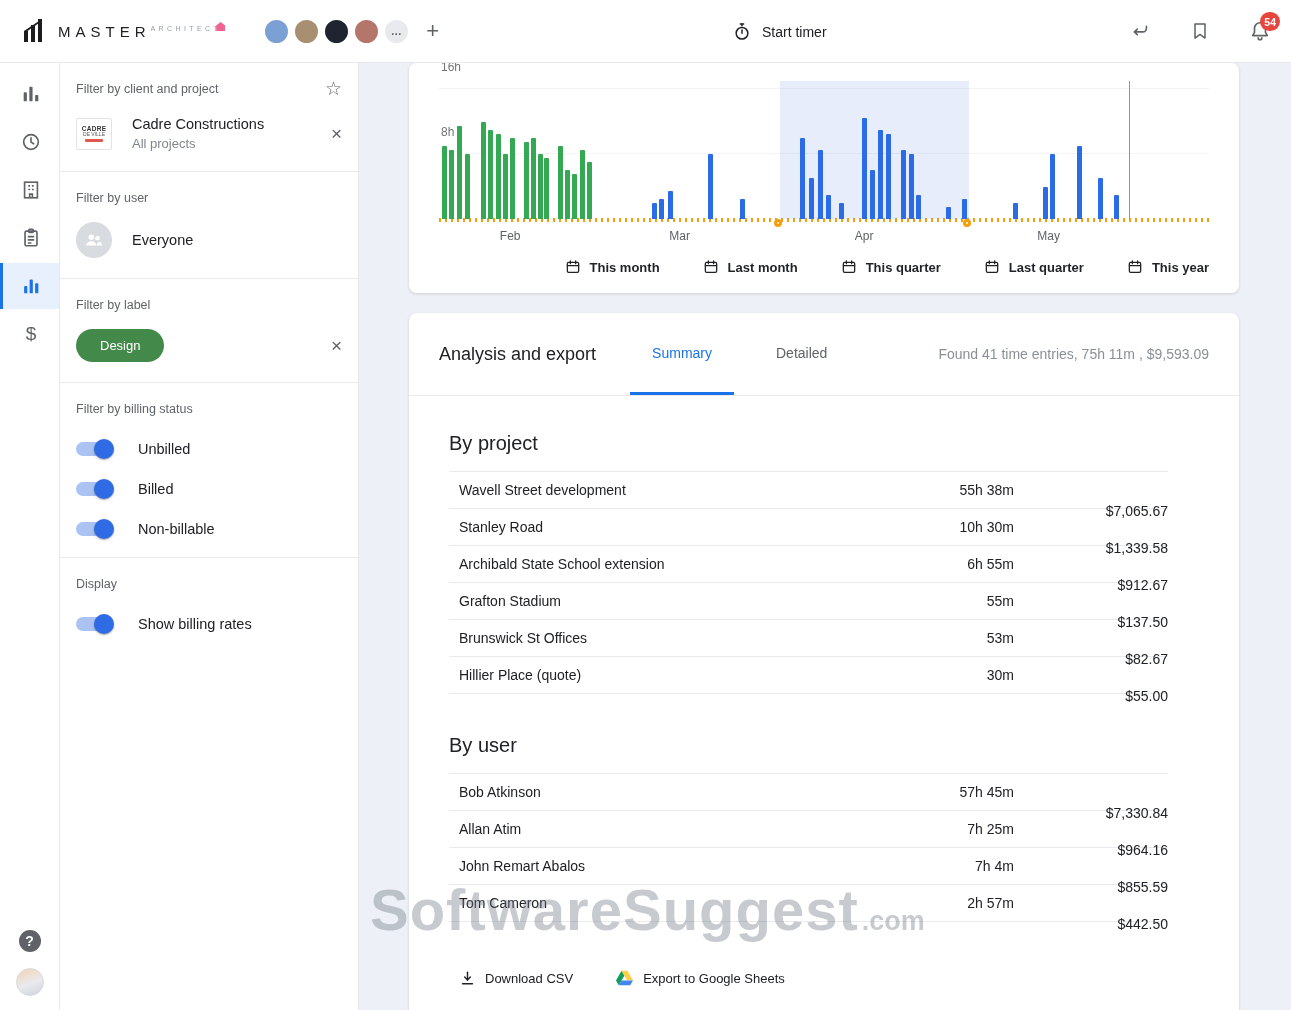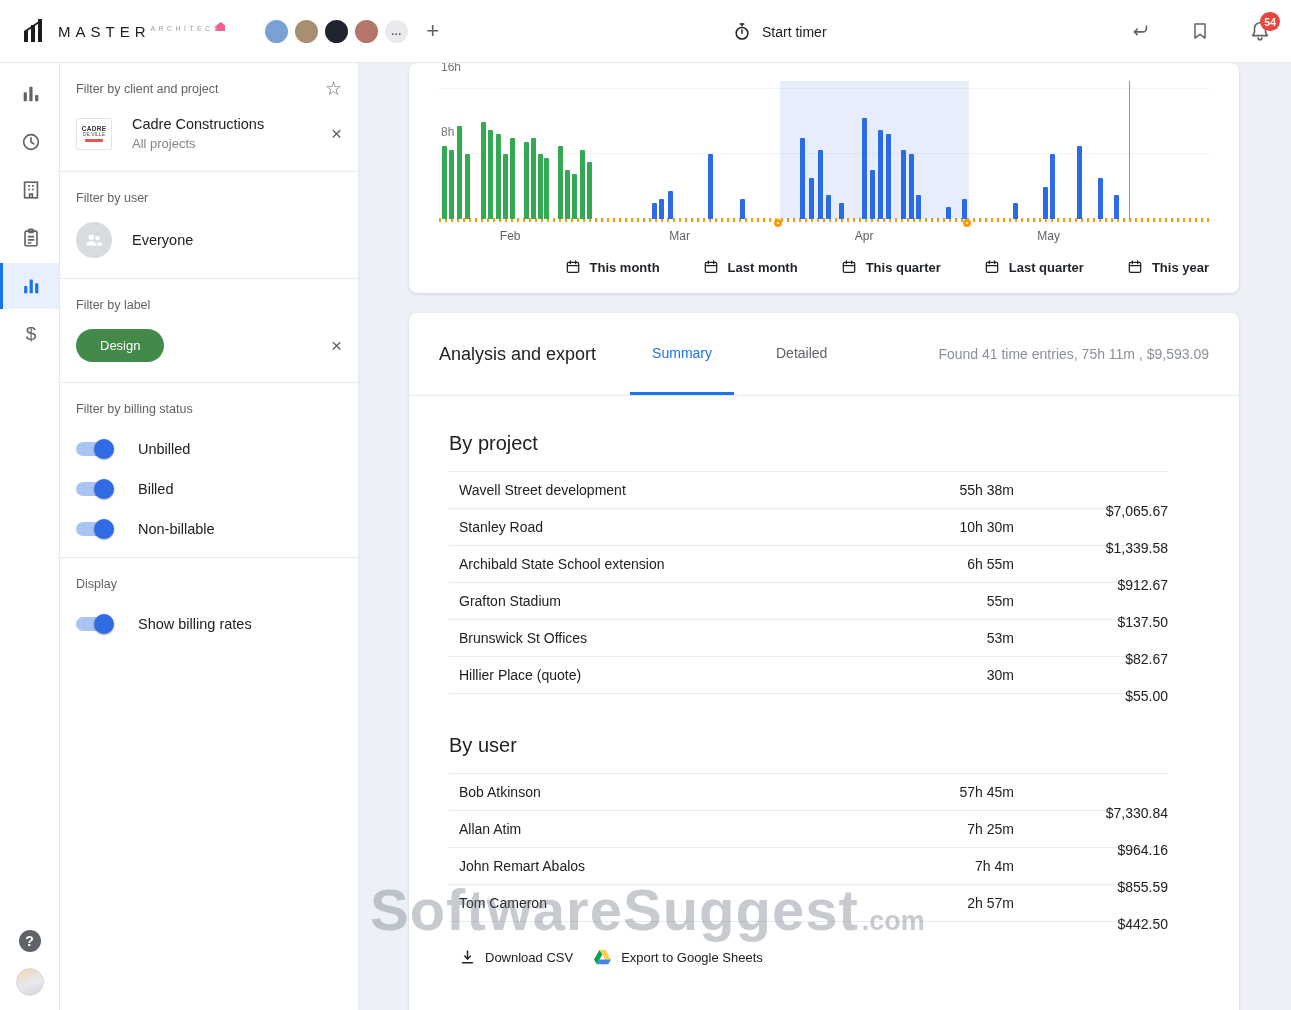--- a/index.html
+++ b/index.html
@@ -84,21 +84,21 @@
   .tab.active { color:#1a73e8; border-bottom-color:#1a73e8; }
   .summary-note { margin-left:auto; align-self:center; font-size:14px; color:#8a9097; }
   .an-body { padding:36px 71px 30px 40px; }
   .sect-heading { font-size:20px; font-weight:400; color:#202124; margin-bottom:16px; padding-left:0; }
   .tbl { border-top:1px solid #e8eaed; }
   .trow { display:flex; align-items:center; height:37px; border-bottom:1px solid #e8eaed; font-size:14px; color:#202124; }
   .tname { flex:1; padding-left:10px; }
   .tdur { width:170px; text-align:right; }
   .tamt { width:154px; text-align:right;margin-top:42px; }
   .by-user-block { margin-top:40px; }
-  .an-footer { display:flex; align-items:center; gap:20px; margin-top:27px; padding-left:10px; }
+  .an-footer { display:flex; align-items:center; gap:42px; margin-top:48px; padding-left:10px; }
   .footer-item { display:flex; align-items:center; gap:9px; background:none; border:none; font-family:inherit; font-size:13px; font-weight:500; color:#202124; cursor:pointer; }
 
   .watermark { position:absolute; left:370px; top:876px; z-index:20; pointer-events:none; display:flex; align-items:baseline; color:rgba(108,118,128,.38); font-weight:700; white-space:nowrap; }
   .wm-main { font-size:58px; letter-spacing:1px; }
   .wm-suffix { font-size:27px; margin-left:3px; }
 
   svg { display:block; }
 </style>
 </head>
 <body>

